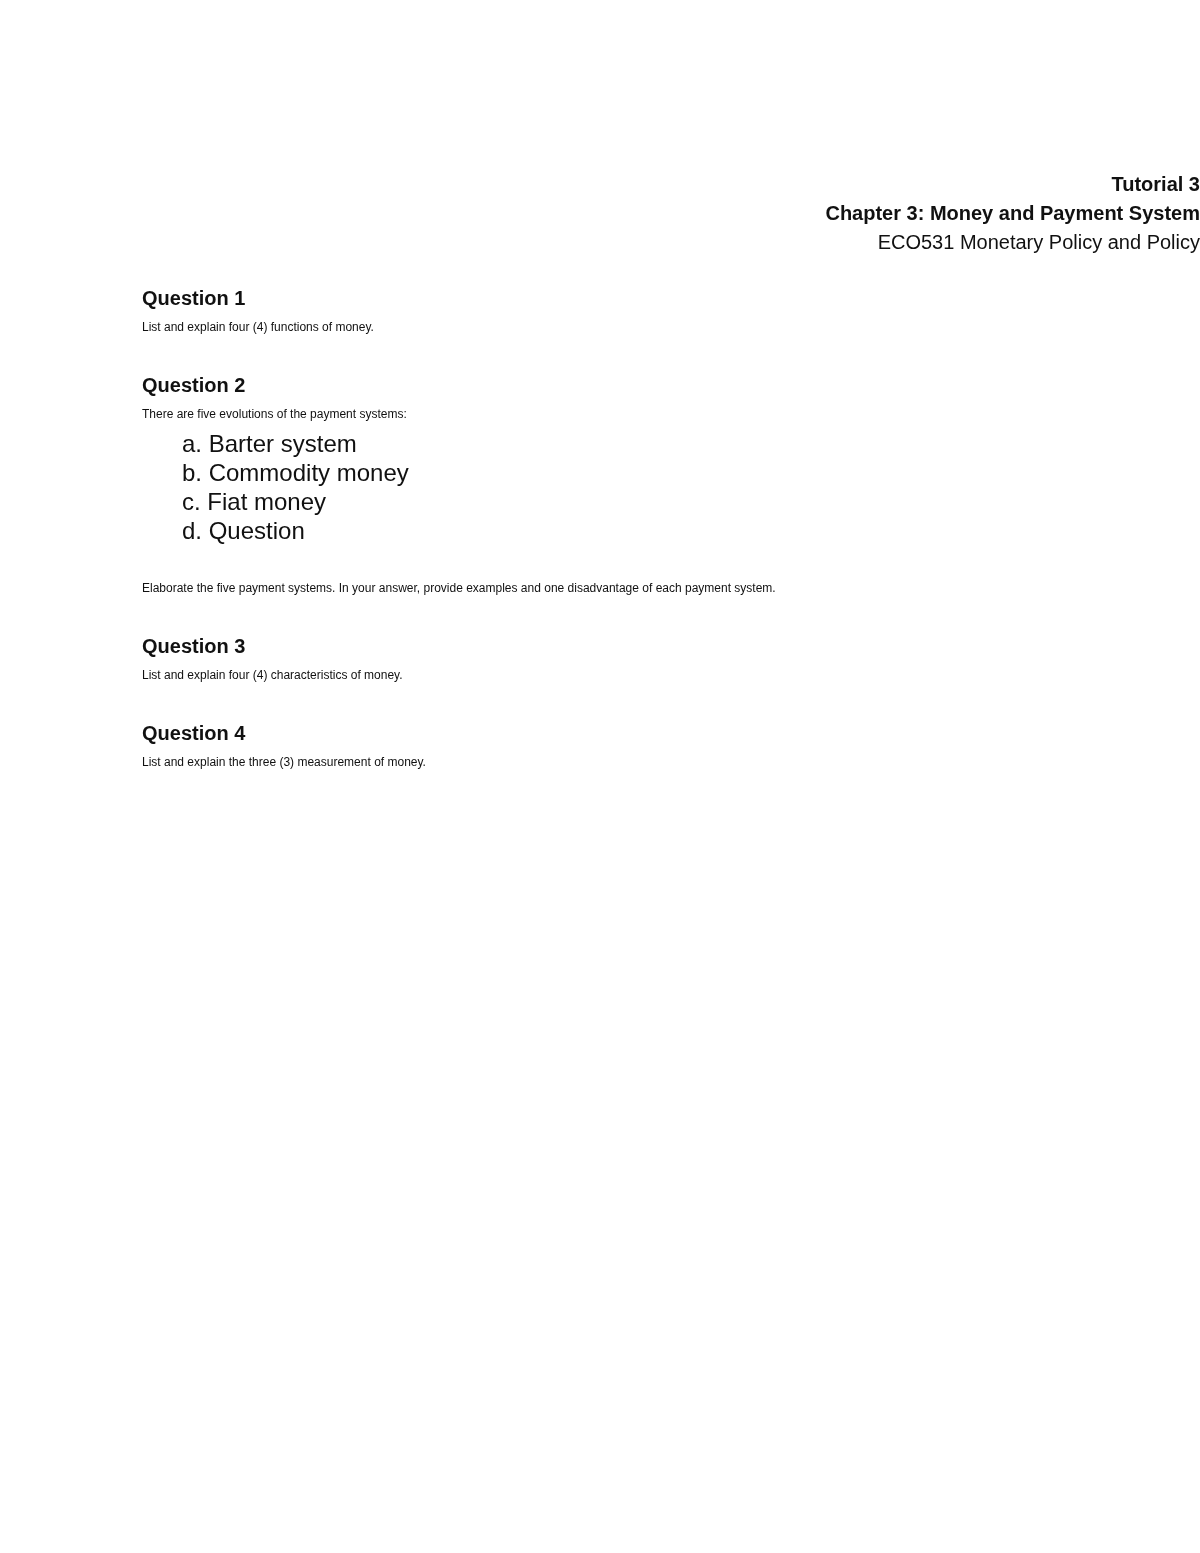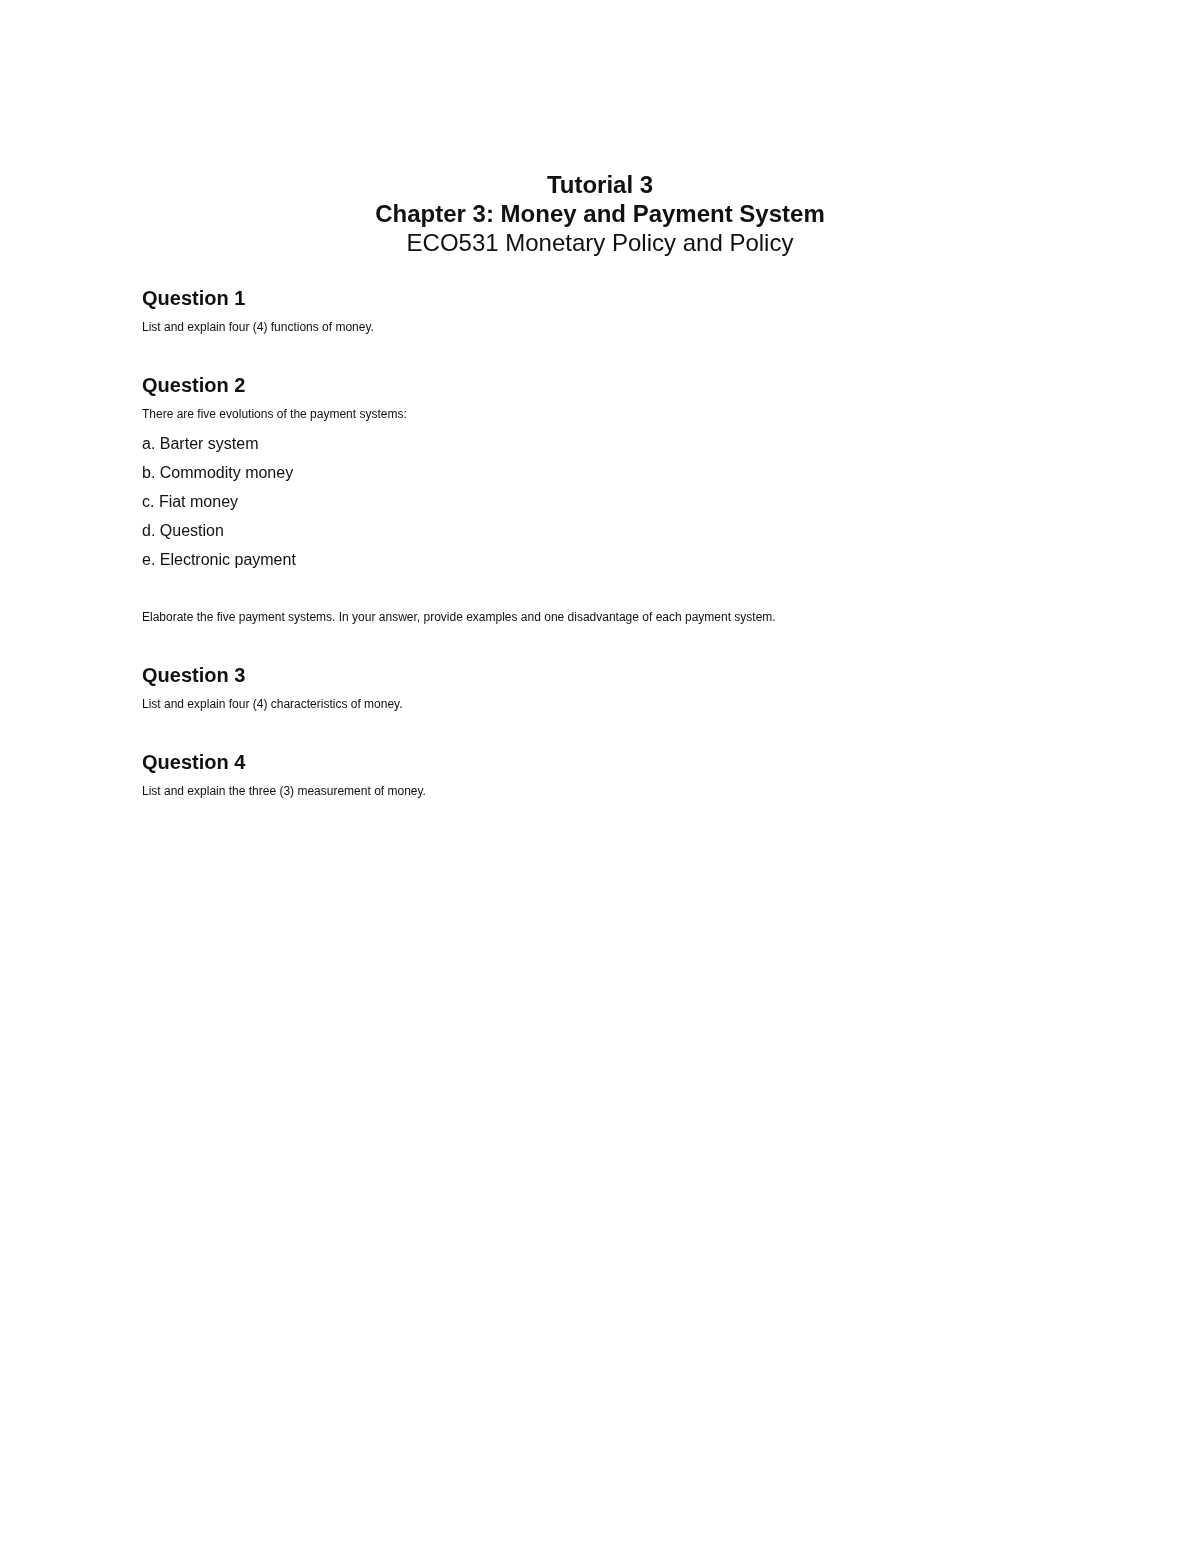--- a/index.html
+++ b/index.html
@@ -22,46 +22,48 @@
       background: #ffffff;
     }
     .header {
       position: absolute;
       left: 0;
       top: 170px;
       width: 1200px;
       text-align: center;
     }
     .header .line {
-      font-size: 24px;
+      font-size: 20px;
       line-height: 29px;
       height: 29px;
+      text-align: right;
     }
     .bold { font-weight: bold; }
     .content {
       position: absolute;
       left: 142px;
       top: 284px;
       width: 820px;
     }
     .q-title {
       font-size: 20px;
       font-weight: bold;
       line-height: 29px;
       height: 29px;
     }
     .q-text {
       font-size: 12px;
       line-height: 29px;
     }
     .gap { height: 29px; }
     .list-item {
-      font-size: 16px;
+      font-size: 24px;
       line-height: 29px;
       height: 29px;
+      margin-left: 40px;
     }
   </style>
 </head>
 <body>
 
 <div class="page">
 
   <div class="header">
     <div class="line bold">Tutorial 3</div>
     <div class="line bold">Chapter 3: Money and Payment System</div>
@@ -77,21 +79,20 @@
 
     <div class="gap"></div>
 
     <div>
       <div class="q-title">Question 2</div>
       <div class="q-text">There are five evolutions of the payment systems:</div>
       <div class="list-item">a. Barter system</div>
       <div class="list-item">b. Commodity money</div>
       <div class="list-item">c. Fiat money</div>
       <div class="list-item">d. Question</div>
-      <div class="list-item">e. Electronic payment</div>
       <div class="gap"></div>
       <div class="q-text" style="width: 800px;">Elaborate the five payment systems. In your answer, provide examples and one disadvantage of each payment system.</div>
     </div>
 
     <div class="gap"></div>
 
     <div>
       <div class="q-title">Question 3</div>
       <div class="q-text">List and explain four (4) characteristics of money.</div>
     </div>

